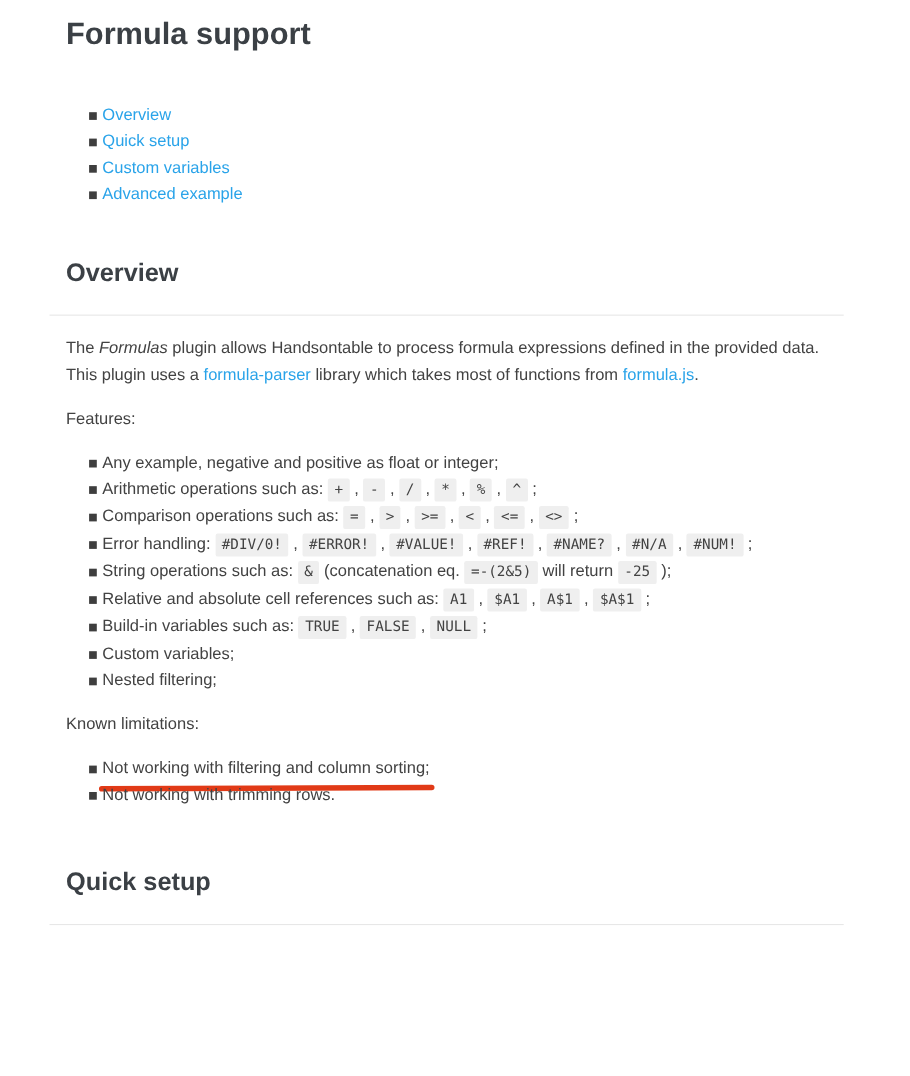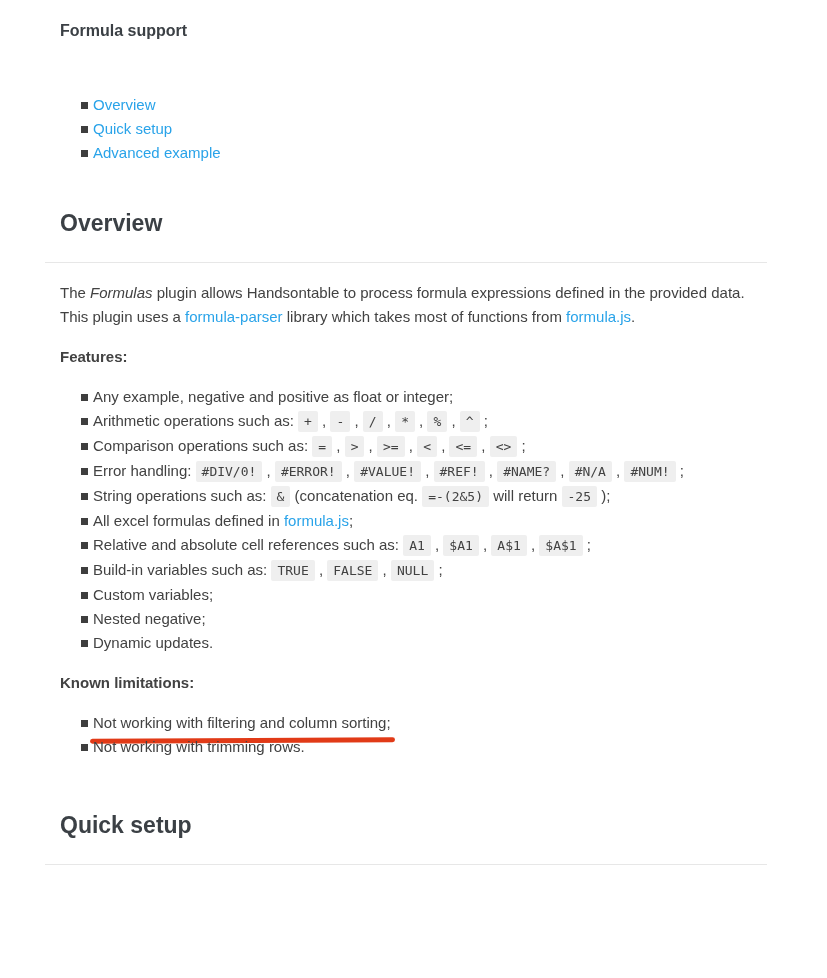--- a/index.html
+++ b/index.html
@@ -18,39 +18,39 @@
     overflow: hidden;
     background: #ffffff;
     font-family: "Liberation Sans", sans-serif;
     font-size: 15px;
     line-height: 24px;
     color: var(--text_color);
   }
   .page { padding: 16px 60px 0 60px; }
 
   h1 {
-    font-size: 16px;
+    font-size: 28px;
     line-height: 30px;
     font-weight: 700;
     color: var(--heading_color);
     margin: 0;
   }
   h2 {
     font-size: 23px;
     line-height: 28px;
     font-weight: 700;
     color: var(--heading_color);
     margin: 44px 0 18px -15px;
     padding: 0 0 25px 15px;
     border-bottom: 1px solid var(--rule_color);
   }
   h2.mt-lg { margin-top: 52px; }
 
   p { margin: 16px 0; }
-  p.label { font-weight: 700; }
+  p.label { font-weight: 400; }
 
   ul { list-style: none; margin: 16px 0; padding: 0 0 0 33px; }
   ul.toc { margin-top: 47px; }
   li { position: relative; margin: 0; padding: 0; }
   li::before {
     content: "";
     position: absolute;
     left: -12px;
     top: 8.5px;
     width: 7px;
@@ -93,42 +93,43 @@
   <h1>Formula support</h1>
 
   <ul class="toc">
     <li>
       <a>Overview</a>
     </li>
     <li>
       <a>Quick setup</a>
     </li>
     <li>
+      <a>Custom variables</a>
+    </li>
+    <li>
       <a>Advanced example</a>
     </li>
   </ul>
 
   <h2>Overview</h2>
 
   <p>The <em>Formulas</em> plugin allows Handsontable to process formula expressions defined in the provided data.<br>This plugin uses a <a href="#">formula-parser</a> library which takes most of functions from <a href="#">formula.js</a>.</p>
 
   <p class="label">Features:</p>
 
   <ul>
     <li>Any example, negative and positive as float or integer;</li>
     <li>Arithmetic operations such as: <code class="inline-code">+</code> , <code class="inline-code">-</code> , <code class="inline-code">/</code> , <code class="inline-code">*</code> , <code class="inline-code">%</code> , <code class="inline-code">^</code> ;</li>
     <li>Comparison operations such as: <code class="inline-code">=</code> , <code class="inline-code">&gt;</code> , <code class="inline-code">&gt;=</code> , <code class="inline-code">&lt;</code> , <code class="inline-code">&lt;=</code> , <code class="inline-code">&lt;&gt;</code> ;</li>
     <li>Error handling: <code class="inline-code">#DIV/0!</code> , <code class="inline-code">#ERROR!</code> , <code class="inline-code">#VALUE!</code> , <code class="inline-code">#REF!</code> , <code class="inline-code">#NAME?</code> , <code class="inline-code">#N/A</code> , <code class="inline-code">#NUM!</code> ;</li>
     <li>String operations such as: <code class="inline-code">&amp;</code> (concatenation eq. <code class="inline-code">=-(2&amp;5)</code> will return <code class="inline-code">-25</code> );</li>
-    <li>All excel formulas defined in <a href="#">formula.js</a>;</li>
     <li>Relative and absolute cell references such as: <code class="inline-code">A1</code> , <code class="inline-code">$A1</code> , <code class="inline-code">A$1</code> , <code class="inline-code">$A$1</code> ;</li>
     <li>Build-in variables such as: <code class="inline-code">TRUE</code> , <code class="inline-code">FALSE</code> , <code class="inline-code">NULL</code> ;</li>
     <li>Custom variables;</li>
-    <li>Nested negative;</li>
-    <li>Dynamic updates.</li>
+    <li>Nested filtering;</li>
   </ul>
 
   <p class="label">Known limitations:</p>
 
   <ul>
     <li><span class="red-mark">Not working with filtering and column sorting;</span></li>
     <li>Not working with trimming rows.</li>
   </ul>
 
   <h2 class="mt-lg">Quick setup</h2>

